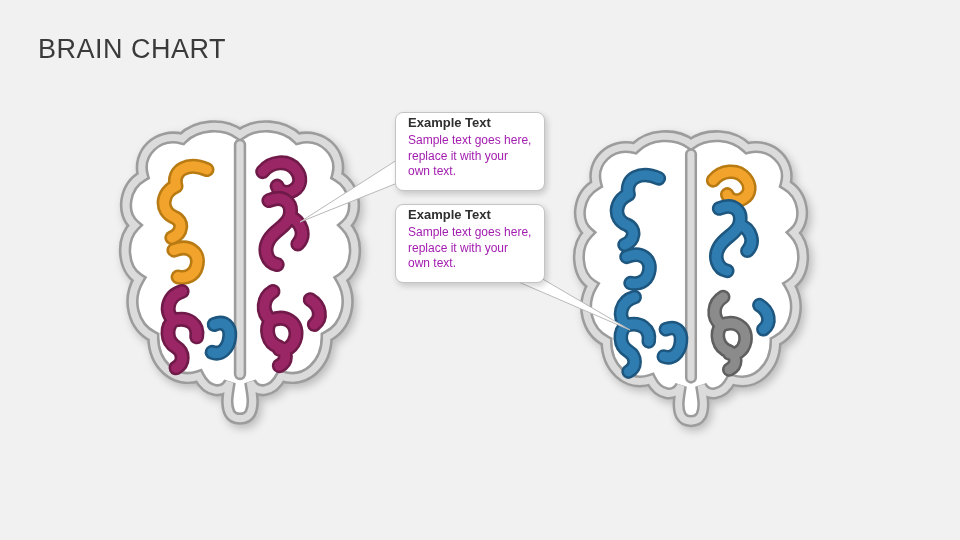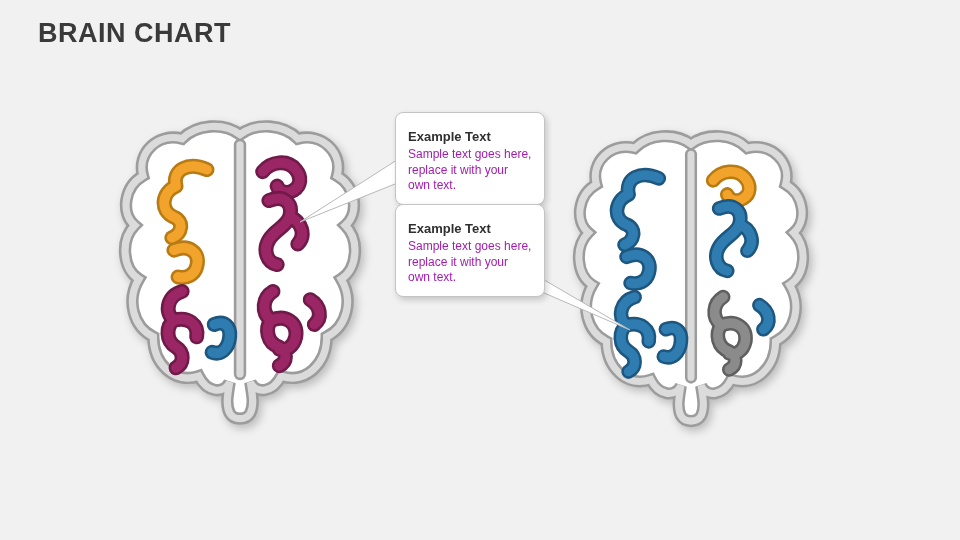--- a/index.html
+++ b/index.html
@@ -2,36 +2,36 @@
 <html><head>
 <meta charset="utf-8">
 <style>
   * { margin:0; padding:0; box-sizing:border-box; }
   body { font-family:"Liberation Sans", sans-serif; }
   .slide {
     position:relative; width:960px; height:540px;
     background:#F1F1F1; overflow:hidden;
   }
   .page-title {
-    position:absolute; left:38px; top:18px;
-    font-size:27px; font-weight:700; color:#3A3A3A; letter-spacing:.5px;
+    position:absolute; left:38px; top:34px;
+    font-size:27px; font-weight:400; color:#3A3A3A; letter-spacing:.5px;
   }
   .brain {
     position:absolute;
     filter:drop-shadow(3px 4px 4px rgba(0,0,0,.22));
   }
   .brain use { fill:none; }
   .brain use.o1 { fill:#FFFFFF; }
   .brain use.seg { stroke-linecap:round; stroke-linejoin:round; }
   .pointer-layer { position:absolute; left:0; top:0; z-index:2; }
   .pointer { fill:#FFFFFF; stroke:#B9B9B9; stroke-width:1; }
   .callout {
     position:absolute; z-index:3; width:150px;
     background:#FFFFFF; border:1px solid #C4C4C4; border-radius:8px;
-    padding:16px 12px 10px 12px;
+    padding:2px 12px 10px 12px;
     box-shadow:2px 3px 6px rgba(0,0,0,.18);
   }
   .callout-title { font-size:13px; font-weight:700; color:#2F2F2F; margin-bottom:3px; }
   .callout-body  { font-size:12px; color:#a21caf; line-height:1.3; }
   .defs-holder { position:absolute; width:0; height:0; }
 </style>
 </head>
 <body>
 
 <div class="slide">

